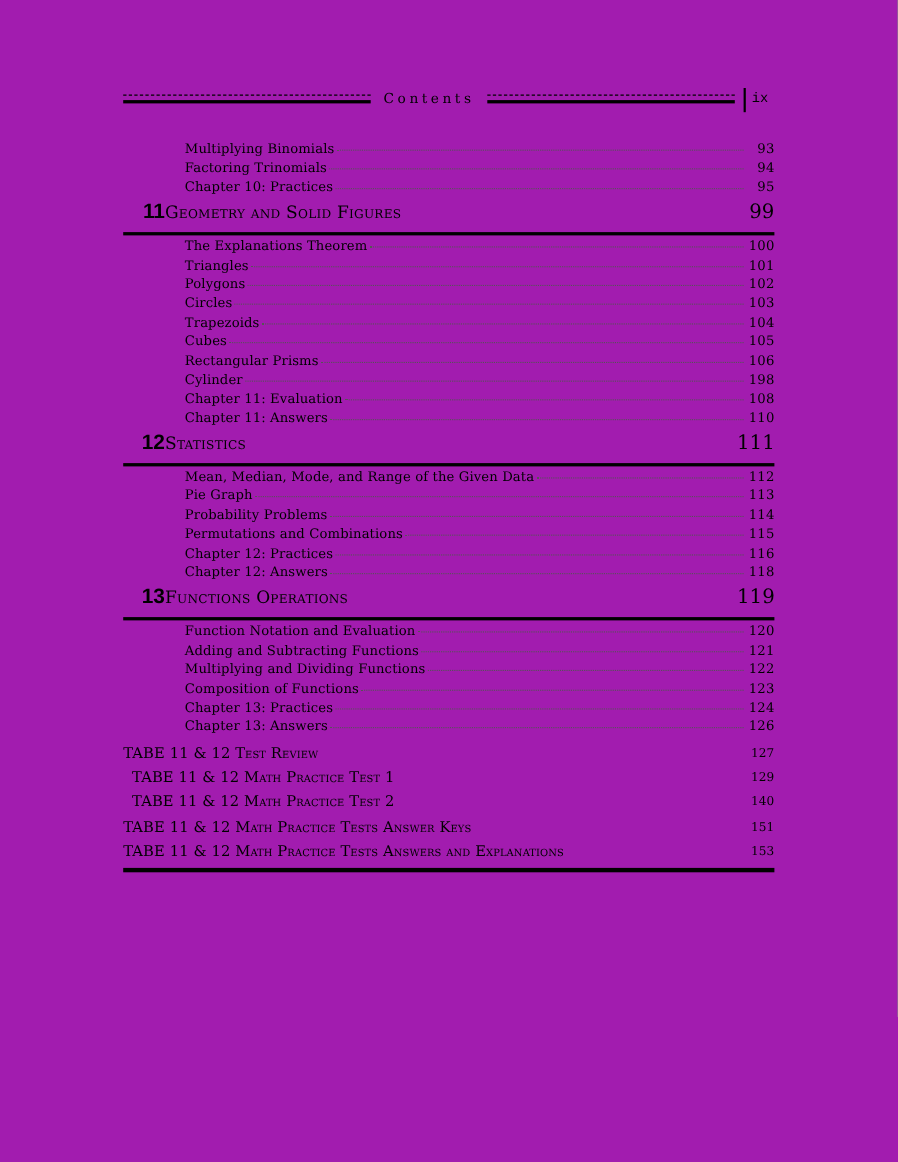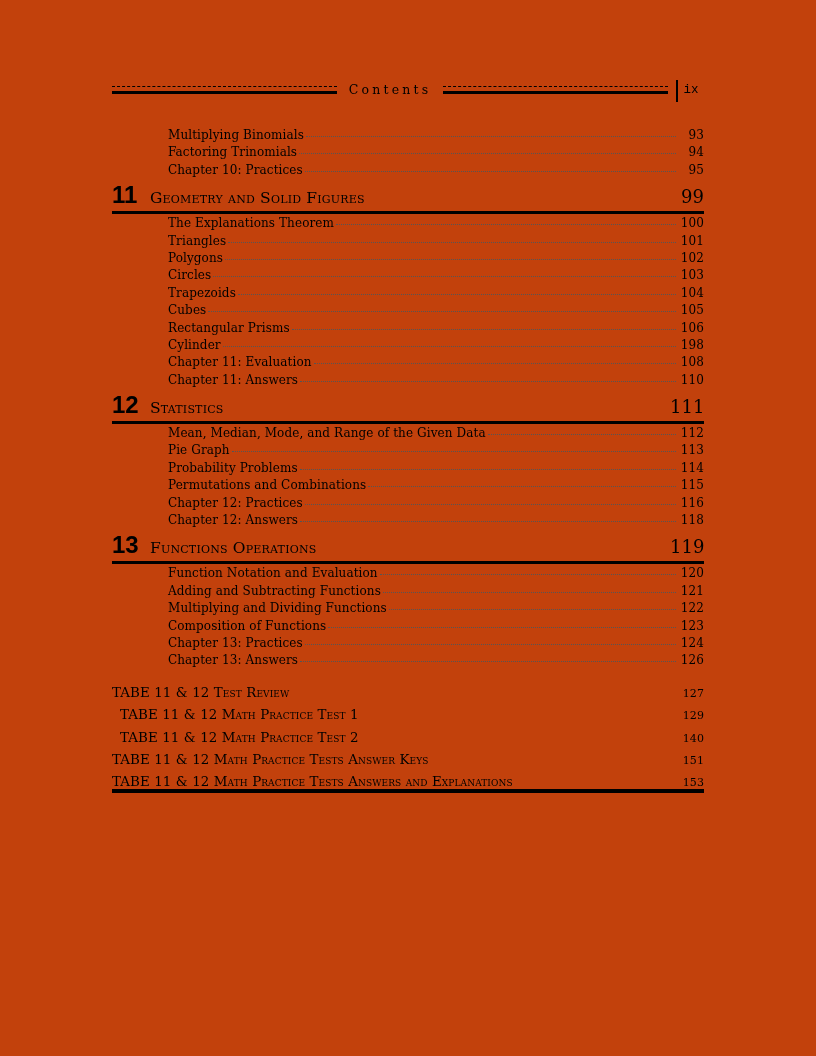--- a/index.html
+++ b/index.html
@@ -4,21 +4,21 @@
 <style>
   html, body {
     margin: 0;
     padding: 0;
     background: #8a8a8a;
   }
   .page {
     position: relative;
     width: 816px;
     height: 1056px;
-    background: #c2410c;
+    background: #a21caf;
     margin: 0 auto;
     overflow: hidden;
     font-family: "DejaVu Serif", serif;
     color: #000000;
     box-sizing: border-box;
   }
 
   
   .header {
     position: absolute;
@@ -123,22 +123,23 @@
   .chapter-inner {
     display: flex;
     align-items: baseline;
     height: 27px;
   }
   .chapter-num {
     flex: 0 0 auto;
     width: 38px;
     font-family: "Liberation Sans", sans-serif;
     font-weight: bold;
-    font-size: 24px;
-    line-height: 1;
+    font-size: 19px;
+    line-height: 1;
+    text-align: right;
   }
   .chapter-title {
     flex: 1 1 auto;
     font-family: "DejaVu Serif", serif;
     font-size: 15.5px;
     font-variant: small-caps;
     letter-spacing: 0.2px;
     white-space: nowrap;
     line-height: 1;
   }
@@ -158,21 +159,21 @@
     border-top: 3.2px solid #000;
   }
 
   
   .backmatter {
     margin-top: 7px;
     border-bottom: 4px solid #000;
   }
   .bm-row {
     display: flex;
-    align-items: flex-end;
+    align-items: flex-start;
     height: 22.3px;
     font-family: "DejaVu Serif", serif;
     font-size: 13.4px;
     font-variant: small-caps;
     letter-spacing: 0.1px;
     white-space: nowrap;
   }
   .bm-row.indent { padding-left: 8px; }
   .bm-title { flex: 1 1 auto; }
   .bm-page {

